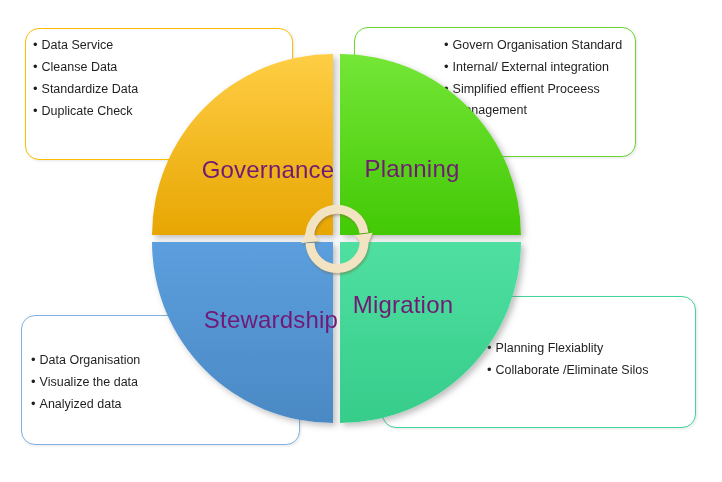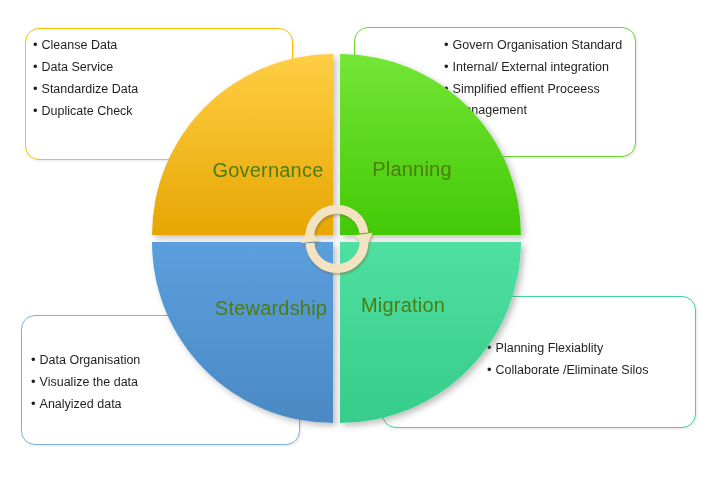--- a/index.html
+++ b/index.html
@@ -34,42 +34,42 @@
     box-shadow:3px 3px 6px rgba(110,110,110,0.45);
   }
   #quadrant-governance {left:152px;top:54px; border-radius:100% 0 0 0;}
   #quadrant-monitotor  {left:340px;top:54px; border-radius:0 100% 0 0;}
   #quadrant-stewardship{left:152px;top:242px;border-radius:0 0 0 100%;}
   #quadrant-migration  {left:340px;top:242px;border-radius:0 0 100% 0;}
 
   .quadrant-label{
     position:absolute;z-index:3;
     transform:translate(-50%,-50%);
-    color:#4d7c0f;font-size:20px;letter-spacing:0.2px;white-space:nowrap;
+    color:#701a75;font-size:24px;letter-spacing:0.2px;white-space:nowrap;
   }
   #label-governance {left:268px;top:170px;}
   #label-monitotor  {left:412px;top:169px;}
-  #label-stewardship{left:271px;top:308px;}
+  #label-stewardship{left:271px;top:320px;}
   #label-migration  {left:403px;top:305px;}
 
   
   #cycle-icon{
     position:absolute;left:294px;top:196px;width:86px;height:86px;z-index:4;
     filter:drop-shadow(1px 2px 1px rgba(120,100,60,0.45));
   }
 </style>
 </head>
 <body>
 
 <div id="canvas">
 
   <div class="callout" id="callout-governance" style="border-color: rgb(255, 191, 0);">
     <ul>
+        <li>Data Service</li>
         <li>Cleanse Data</li>
-        <li>Data Service</li>
         <li>Standardize Data</li>
         <li>Duplicate Check</li>
       </ul>
   </div>
 
   <div class="callout" id="callout-monitotor" style="border-color: rgb(106, 215, 47);">
     <ul>
         <li>Govern Organisation Standard</li>
         <li>Internal/ External integration</li>
         <li>Simplified effient Proceess management</li>

